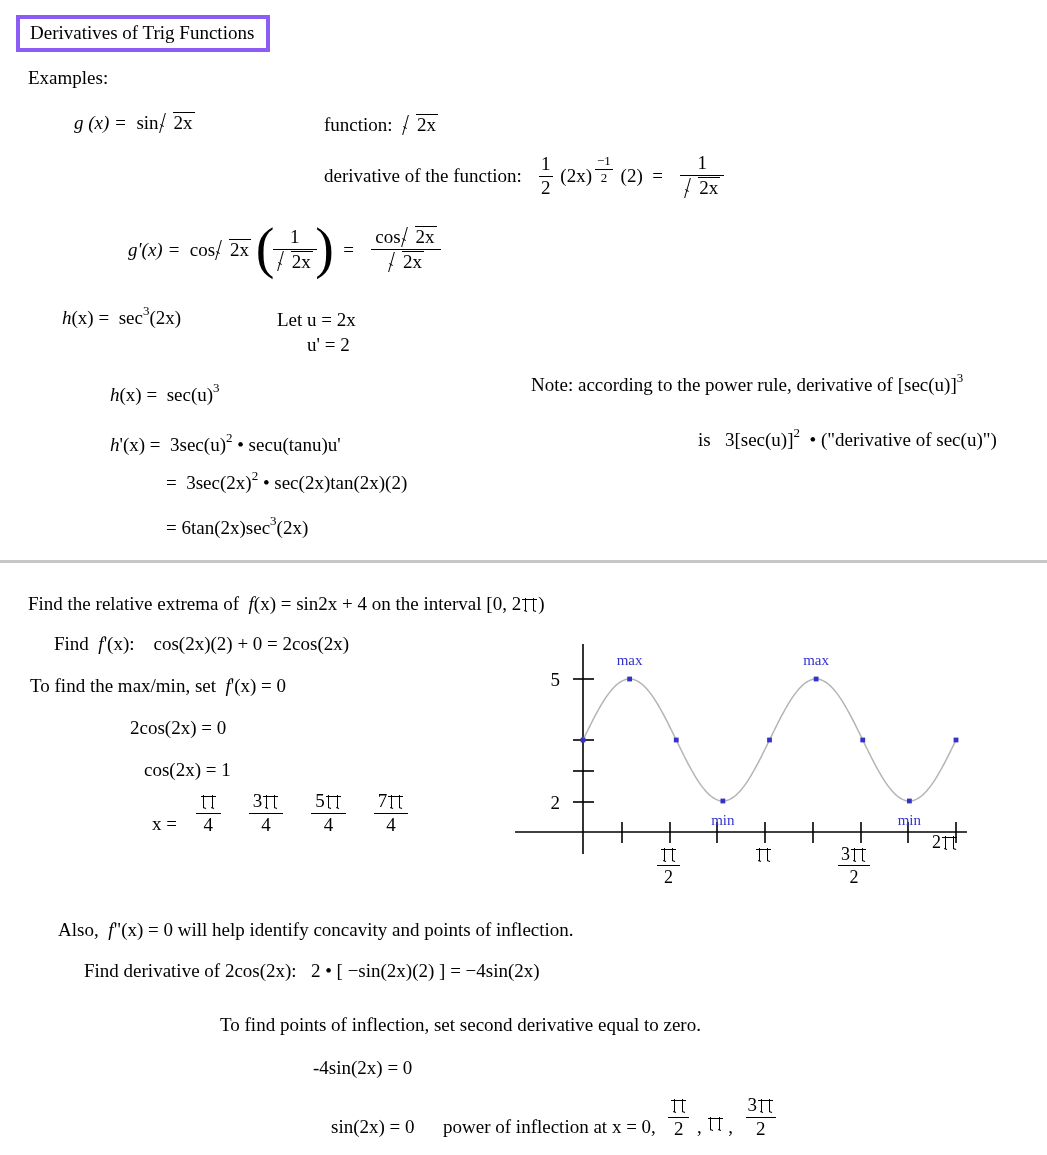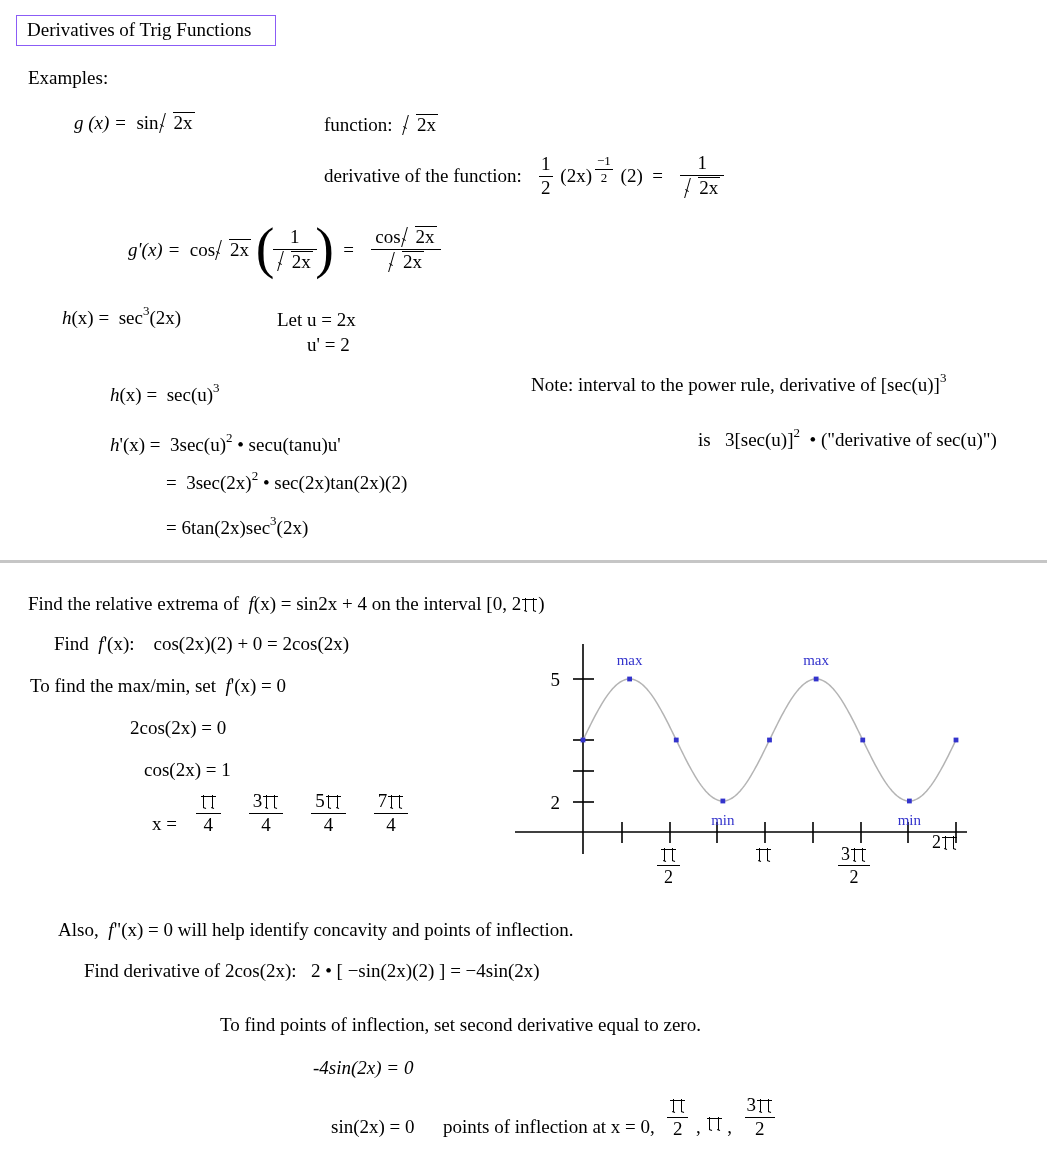--- a/index.html
+++ b/index.html
@@ -14,22 +14,22 @@
     position: relative;
     font-family: "Liberation Serif", "DejaVu Serif", serif;
     color: #000000;
     overflow: hidden;
   }
   .abs { position: absolute; white-space: nowrap; }
 
   
   #title-box {
     left: 16px; top: 15px;
-    border: 1px solid #8b5cf6;
-    padding: 4px 24px 5px 10px;
+    border: 4px solid #8b5cf6;
+    padding: 4px 12px 5px 10px;
     font-size: 19px;
     line-height: 1.05;
   }
 
   
   .t { font-size: 19px; line-height: 1.1; }
   .ital { font-style: italic; }
 
   
   .sup {
@@ -260,21 +260,21 @@
 <div class="abs t" style="left:166px; top:473px;">
   <span>=</span>
   &nbsp;<span>3sec(2x)</span><span class="sup">2</span>&nbsp;<span>• sec(2x)tan(2x)(2)</span>
 </div>
 
 <div class="abs t" style="left:166px; top:518px;">
   <span>= 6tan(2x)sec</span><span class="sup">3</span><span>(2x)</span>
 </div>
 
 <div class="abs t" style="left:531px; top:375px;">
-  <span>Note:  interval to the power rule,   derivative of   [sec(u)]</span><span class="sup">3</span>
+  <span>Note:  according to the power rule,   derivative of   [sec(u)]</span><span class="sup">3</span>
 </div>
 <div class="abs t" style="left:698px; top:430px;">
   <span>is</span>
   &nbsp;&nbsp;<span>3[sec(u)]</span><span class="sup">2</span>
   &nbsp;<span>•  ("derivative of sec(u)")</span>
 </div>
 
 <div id="section-divider"></div>
 
 <div class="abs t" style="left:28px; top:594px;">
@@ -378,28 +378,28 @@
 
 <div class="abs t" style="left:84px; top:961px;">
   <span>Find derivative of   2cos(2x):</span>
   &nbsp;&nbsp;<span>2 • [ −sin(2x)(2) ]  =   −4sin(2x)</span>
 </div>
 
 <div class="abs t" style="left:220px; top:1015px;">
   <span>To find points of inflection, set second derivative equal to zero.</span>
 </div>
 
-<div class="abs t" style="left:313px; top:1058px;font-style:italic;">
+<div class="abs t" style="left:313px; top:1058px;">
   <span>-4sin(2x) = 0</span>
 </div>
 
 <div class="abs t" style="left:331px; top:1097px;">
   <span style="position:relative; top:9px;">sin(2x) = 0</span>
   <span style="position:relative; top:9px;">&nbsp;&nbsp;&nbsp;&nbsp;</span>
-  <span style="position:relative; top:9px;">points of inflection at  x = 0,</span>
+  <span style="position:relative; top:9px;">power of inflection at  x = 0,</span>
   &nbsp;<span class="frac tight">
     <span class="num"><span class="pi"><i class="l"></i><i class="r"></i></span></span>
     <span class="den">2</span>
   </span>
   <span style="position:relative; top:9px;">,</span>
   <span style="position:relative; top:5px;" class="pi"><i class="l"></i><i class="r"></i></span>
   <span style="position:relative; top:9px;">,</span>
   &nbsp;<span class="frac tight">
     <span class="num"><span>3</span><span class="pi"><i class="l"></i><i class="r"></i></span></span>
     <span class="den">2</span>

